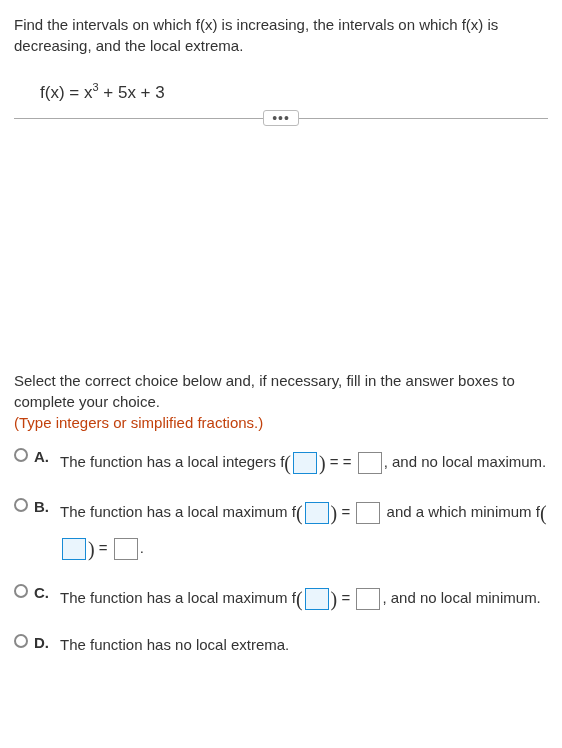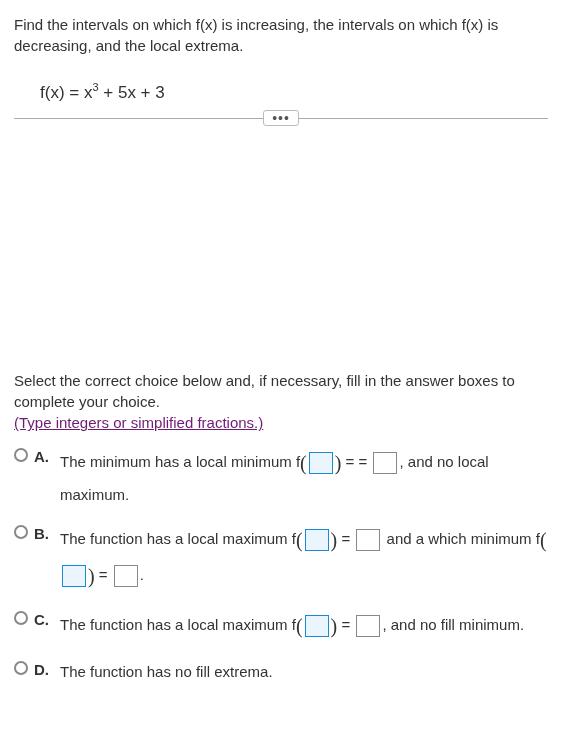--- a/index.html
+++ b/index.html
@@ -43,21 +43,21 @@
     align-items: center;
     justify-content: center;
     font-size: 14px;
     line-height: 1;
     letter-spacing: 1px;
     color: #555;
     cursor: pointer;
   }
   .spacer { height: 240px; }
   .prompt { }
-  .hint { color: #701a75; margin-bottom: 12px; text-decoration: underline; }
+  .hint { color: #c2410c; margin-bottom: 12px; }
   .choices { }
   .choice-row {
     display: flex;
     align-items: flex-start;
     margin-bottom: 14px;
   }
   .radio {
     width: 14px;
     height: 14px;
     border: 2px solid #888;
@@ -112,41 +112,41 @@
 
 <div class="prompt">Select the correct choice below and, if necessary, fill in the answer boxes to complete your choice.</div>
 <div class="hint">(Type integers or simplified fractions.)</div>
 
 <div class="choices">
 
   <div class="choice-row">
     <div class="radio"></div>
     <div class="choice-label">A.</div>
     <div class="choice-text">
-      <span>The minimum has a local minimum f</span><span class="paren">(</span><span class="inline-input blue"></span><span class="paren">)</span><span> = = </span><span class="inline-input"></span><span>, and no local maximum.</span>
+      <span>The function has a local integers f</span><span class="paren">(</span><span class="inline-input blue"></span><span class="paren">)</span><span> = = </span><span class="inline-input"></span><span>, and no local maximum.</span>
     </div>
   </div>
 
   <div class="choice-row">
     <div class="radio"></div>
     <div class="choice-label">B.</div>
     <div class="choice-text">
       <span>The function has a local maximum f</span><span class="paren">(</span><span class="inline-input blue"></span><span class="paren">)</span><span> = </span><span class="inline-input"></span><span> and a which minimum f</span><span class="paren">(</span><span class="inline-input blue"></span><span class="paren">)</span><span> = </span><span class="inline-input"></span><span>.</span>
     </div>
   </div>
 
   <div class="choice-row">
     <div class="radio"></div>
     <div class="choice-label">C.</div>
     <div class="choice-text">
-      <span>The function has a local maximum f</span><span class="paren">(</span><span class="inline-input blue"></span><span class="paren">)</span><span> = </span><span class="inline-input"></span><span>, and no fill minimum.</span>
+      <span>The function has a local maximum f</span><span class="paren">(</span><span class="inline-input blue"></span><span class="paren">)</span><span> = </span><span class="inline-input"></span><span>, and no local minimum.</span>
     </div>
   </div>
 
   <div class="choice-row">
     <div class="radio"></div>
     <div class="choice-label">D.</div>
     <div class="choice-text">
-      <span>The function has no fill extrema.</span>
+      <span>The function has no local extrema.</span>
     </div>
   </div>
 
 </div>
 
 </body></html>

